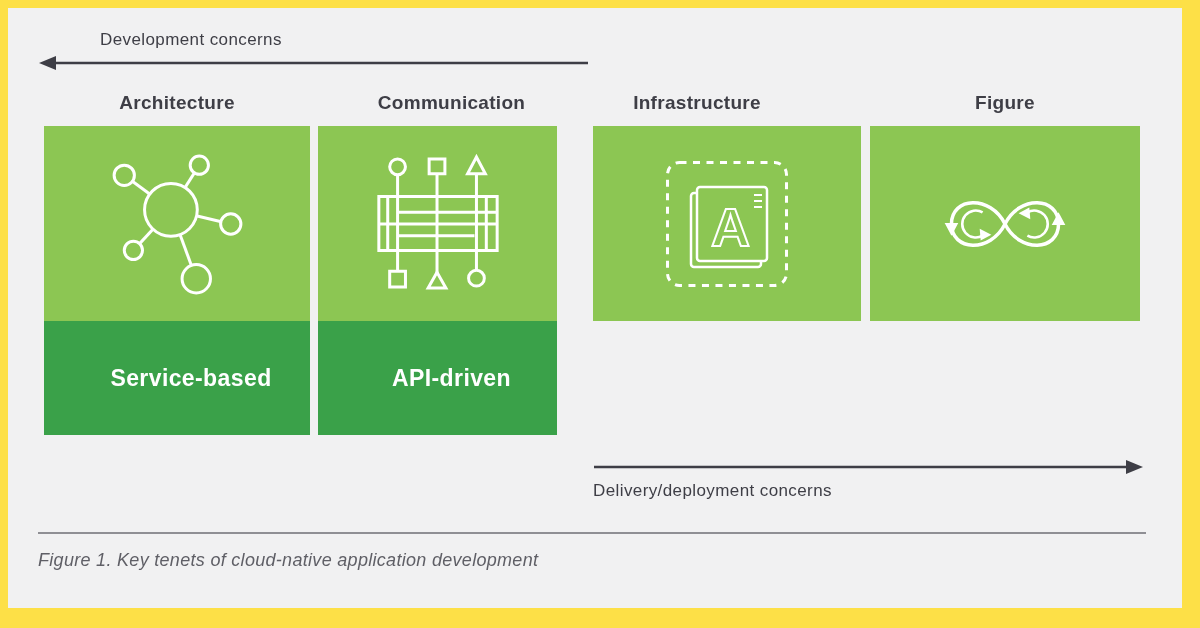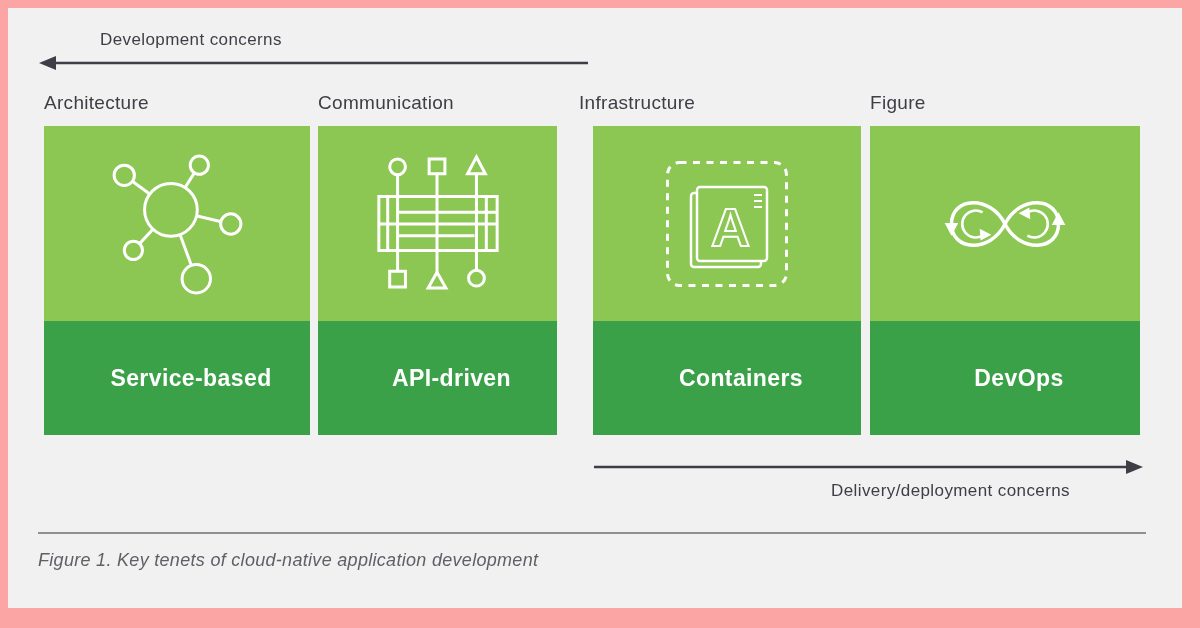--- a/index.html
+++ b/index.html
@@ -4,25 +4,25 @@
 <style>
   :root{
     --light-green:#8CC653;
     --dark-green:#3AA149;
     --ink:#3E3E46;
     --caption:#5f5f66;
     --card:#F1F1F2;
   }
   html,body{margin:0;padding:0;background:#ffffff;}
   body{font-family:"Liberation Sans", sans-serif;}
-  .stage{position:relative;width:1200px;height:628px;background:#fca5a5;overflow:hidden;}
+  .stage{position:relative;width:1200px;height:628px;background:#fde047;overflow:hidden;}
   .card{position:absolute;left:8px;top:8px;width:1174px;height:600px;background:var(--card);}
   .abs{position:absolute;}
   .axis-label{font-size:17px;font-weight:500;letter-spacing:.4px;color:var(--ink);}
-  .col-header{position:absolute;top:92px;text-align:left;font-size:19px;font-weight:400;letter-spacing:.3px;color:var(--ink);}
+  .col-header{position:absolute;top:92px;text-align:center;font-size:19px;font-weight:700;letter-spacing:.3px;color:var(--ink);}
   .column{position:absolute;top:126px;height:309px;display:flex;flex-direction:column;}
   .icon-area{height:195px;background:var(--light-green);display:flex;align-items:center;justify-content:center;}
   .label-bar{height:114px;background:var(--dark-green);display:flex;align-items:center;justify-content:center;padding-left:28px;}
   .label-bar span{color:#ffffff;font-size:23px;font-weight:bold;letter-spacing:.4px;}
   .divider{position:absolute;left:38px;top:532px;width:1108px;height:2px;background:#8f8f94;}
   .caption{position:absolute;left:38px;top:550px;font-size:18px;font-style:italic;letter-spacing:.3px;color:var(--caption);}
   svg{display:block;}
   .icon-svg *{vector-effect:non-scaling-stroke;}
 </style>
 </head>
@@ -32,21 +32,21 @@
   <div class="card"></div>
 
   <div class="abs axis-label" style="left:100px;top:30px;">Development concerns</div>
   <svg class="abs" style="left:38px;top:54px;" width="552" height="18" viewBox="0 0 552 18">
     <line x1="16" y1="9" x2="550" y2="9" stroke="#3E3E46" stroke-width="2.6"></line>
     <polygon points="18,2 18,16 1,9" fill="#3E3E46"></polygon>
   </svg>
 
   <div class="col-header" style="left:44px;width:266px;">Architecture</div>
   <div class="col-header" style="left:318px;width:267px;">Communication</div>
-  <div class="col-header" style="left:579px;width:268px;">Infrastructure</div>
+  <div class="col-header" style="left:563px;width:268px;">Infrastructure</div>
   <div class="col-header" style="left:870px;width:270px;">Figure</div>
 
   <div class="column" style="left:44px;width:266px;">
     <div class="icon-area">
       <svg class="icon-svg" width="132" height="142" viewBox="0 0 130 140" fill="none" stroke="#ffffff" stroke-width="3">
         <line x1="59" y1="56" x2="13" y2="22"></line>
         <line x1="59" y1="56" x2="87" y2="12"></line>
         <line x1="59" y1="56" x2="118" y2="70"></line>
         <line x1="59" y1="56" x2="22" y2="96"></line>
         <line x1="59" y1="56" x2="84" y2="124"></line>
@@ -93,43 +93,37 @@
       <svg class="icon-svg" width="124" height="128" viewBox="0 0 124 128" fill="none" stroke="#ffffff" stroke-width="3">
         <rect x="2.5" y="2.5" width="119" height="123" rx="12" stroke-dasharray="7 6.5"></rect>
         <rect x="26" y="33" width="70" height="74" rx="3" stroke-width="2.5"></rect>
         <rect x="32" y="27" width="70" height="74" rx="3" stroke-width="2.5" fill="#8CC653"></rect>
         <text x="46" y="86" font-family="Liberation Sans, sans-serif" font-size="54" font-weight="bold" fill="none" stroke="#ffffff" stroke-width="2">A</text>
         <line x1="89" y1="35" x2="97" y2="35" stroke-width="2"></line>
         <line x1="89" y1="41" x2="97" y2="41" stroke-width="2"></line>
         <line x1="89" y1="47" x2="97" y2="47" stroke-width="2"></line>
       </svg>
     </div>
-    <div class="label-bar">
-      <span>Containers</span>
-    </div>
   </div>
 
   <div class="column" style="left:870px;width:270px;">
     <div class="icon-area">
       <svg class="icon-svg" width="146" height="78" viewBox="0 0 150 80" fill="none" stroke="#ffffff" stroke-width="3.5">
         <path d="M75,40 C60,10 20,12 20,40 C20,68 60,70 75,40 C90,10 130,12 130,40 C130,68 90,70 75,40"></path>
         <path d="M52,28 A13.9,13.9 0 1 0 52,52" stroke-width="2.6"></path>
         <path d="M98,52 A13.9,13.9 0 1 0 98,28" stroke-width="2.6"></path>
         <polygon points="13,39 27,39 20,52" fill="#ffffff" stroke="none"></polygon>
         <polygon points="123,41 137,41 130,28" fill="#ffffff" stroke="none"></polygon>
         <polygon points="50,57 61,51 49,45" fill="#ffffff" stroke="none"></polygon>
         <polygon points="100,23 89,29 101,35" fill="#ffffff" stroke="none"></polygon>
       </svg>
     </div>
-    <div class="label-bar">
-      <span>DevOps</span>
-    </div>
   </div>
 
   <svg class="abs" style="left:593px;top:458px;" width="552" height="18" viewBox="0 0 552 18">
     <line x1="1" y1="9" x2="534" y2="9" stroke="#3E3E46" stroke-width="2.6"></line>
     <polygon points="533,2 533,16 550,9" fill="#3E3E46"></polygon>
   </svg>
-  <div class="abs axis-label" style="left:593px;top:481px;width:477px;text-align:right;">Delivery/deployment concerns</div>
+  <div class="abs axis-label" style="left:593px;top:481px;width:477px;">Delivery/deployment concerns</div>
 
   <div class="divider"></div>
   <div class="caption">Figure 1. Key tenets of cloud-native application development</div>
 </div>
 
 </body></html>

